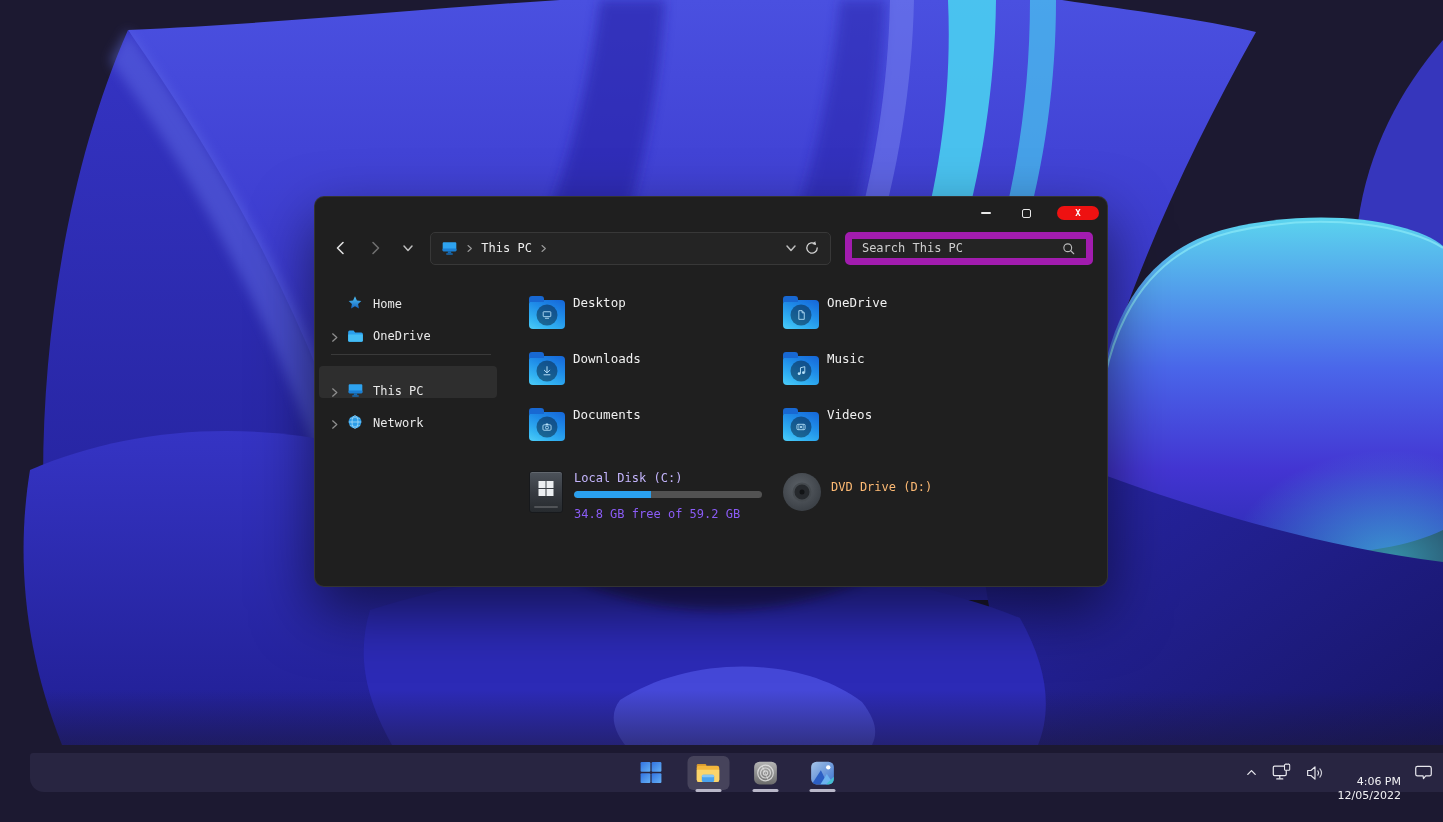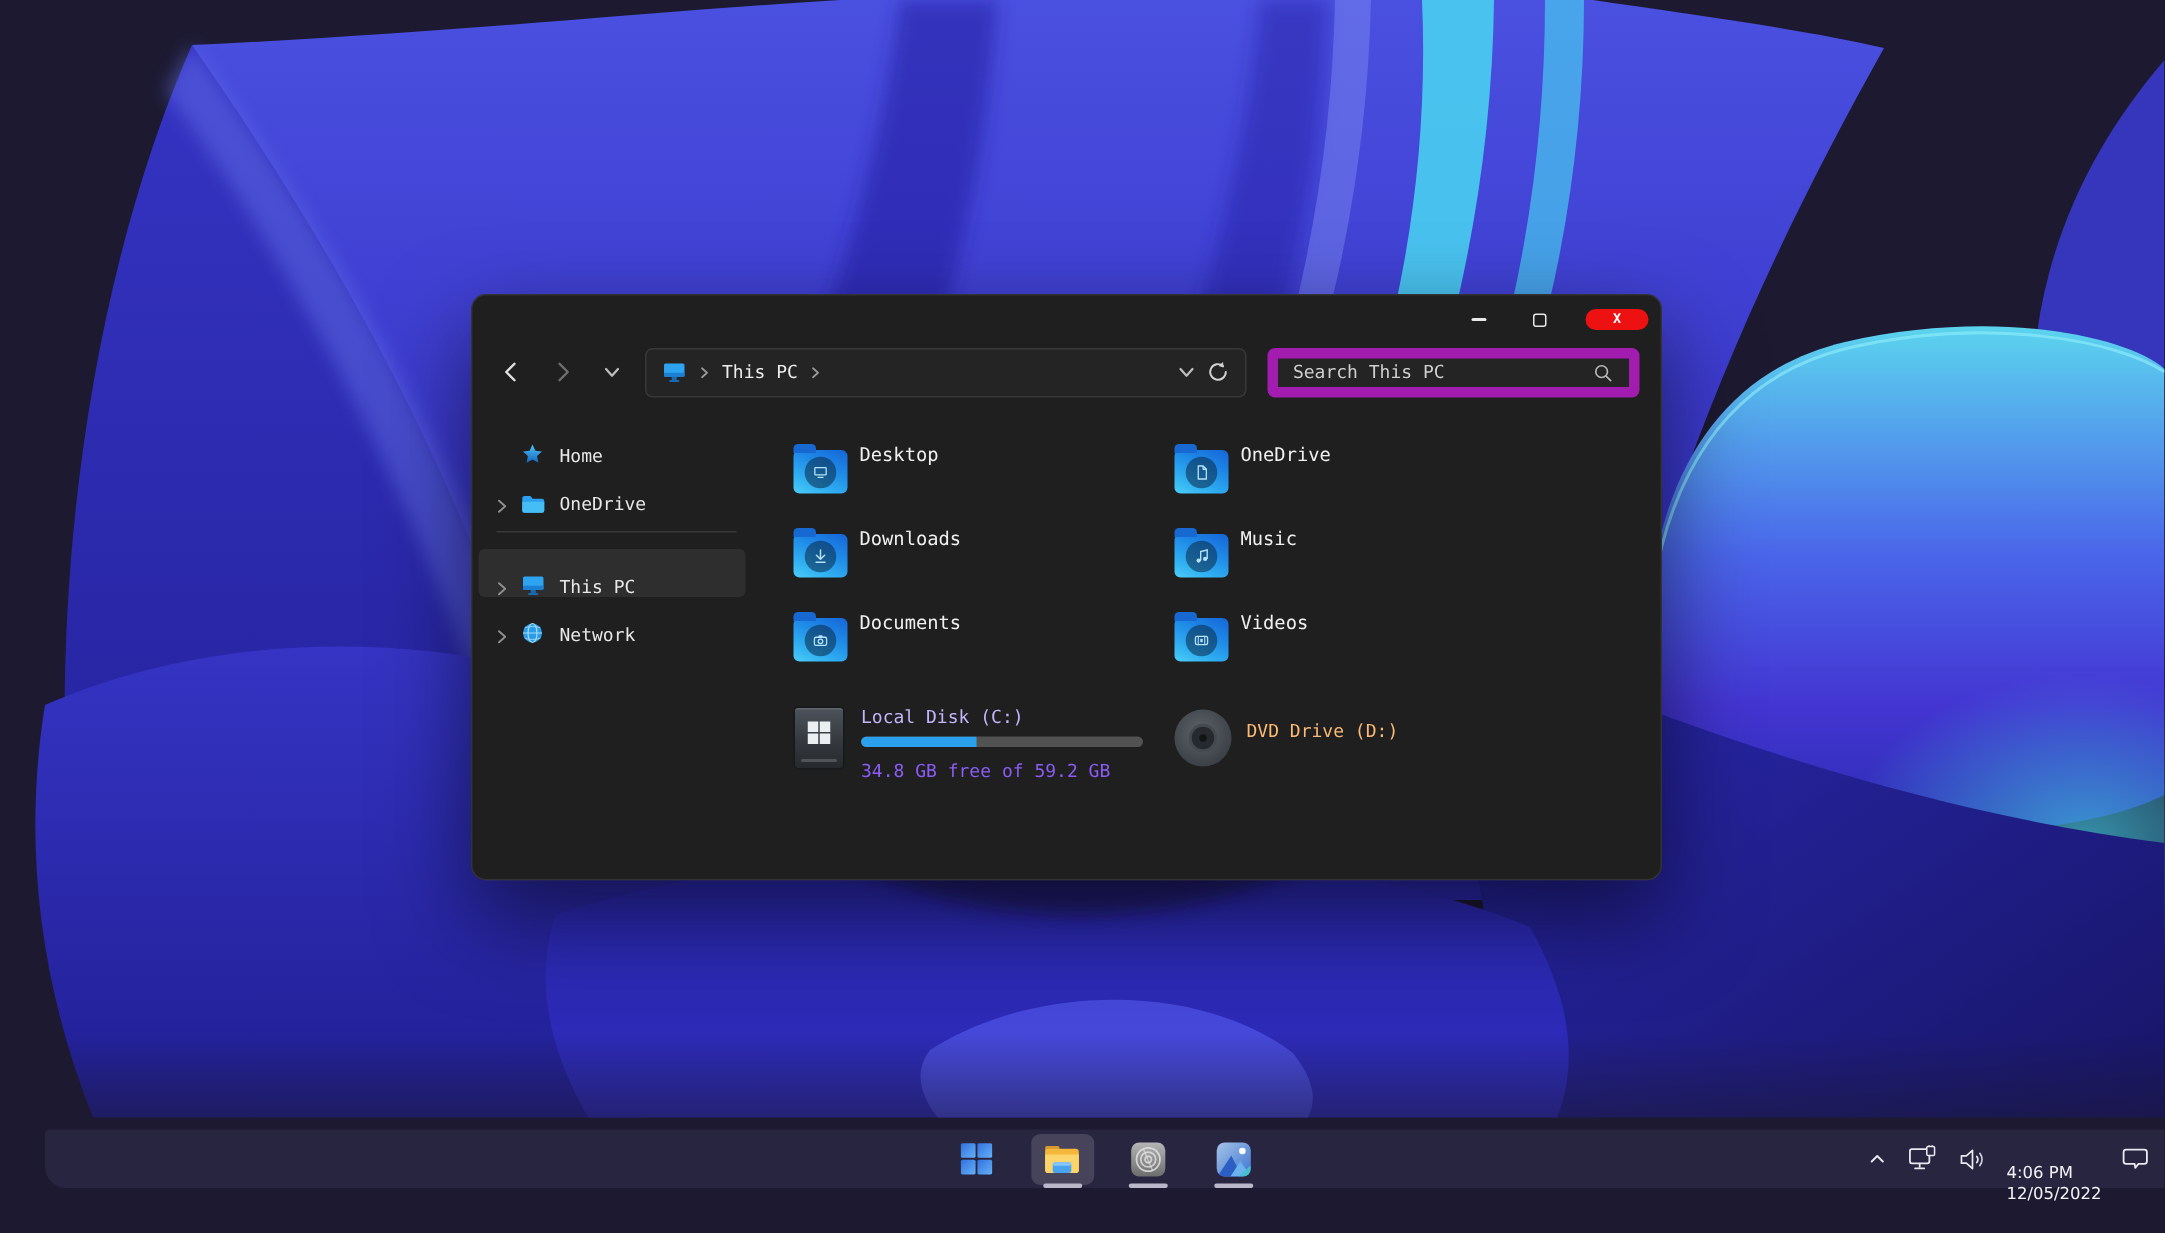--- a/index.html
+++ b/index.html
@@ -84,21 +84,21 @@
              background:rgba(41,38,66,0.92);
              border-radius:3px 0 0 14px; }
   .tb-center { position:absolute; left:50%; top:0; height:100%; transform:translateX(-50%);
                display:flex; align-items:center; gap:15px; }
   .tb-tile { width:42px; height:34px; border-radius:6px; display:flex; align-items:center;
              justify-content:center; position:relative; }
   .tb-tile.active { background:rgba(255,255,255,0.14); }
   .tb-dash { position:absolute; left:50%; transform:translateX(-50%); bottom:-2px;
              width:26px; height:3px; border-radius:1.5px; background:#b9b7c9; }
   .tray { position:absolute; right:10px; top:0; height:100%; display:flex; align-items:center; gap:13px; }
-  .clock { text-align:left; color:#f2f2f5; font-family:"DejaVu Sans",sans-serif;
+  .clock { text-align:right; color:#f2f2f5; font-family:"DejaVu Sans",sans-serif;
            font-size:11px; line-height:14px;margin-top:32px; }
 </style>
 </head>
 <body>
 
 <div class="desktop">
 
   <svg class="wallpaper" viewBox="0 0 1443 822" preserveAspectRatio="none">
     <defs>
       <linearGradient id="gTop" x1="0" y1="0" x2="0" y2="1">

